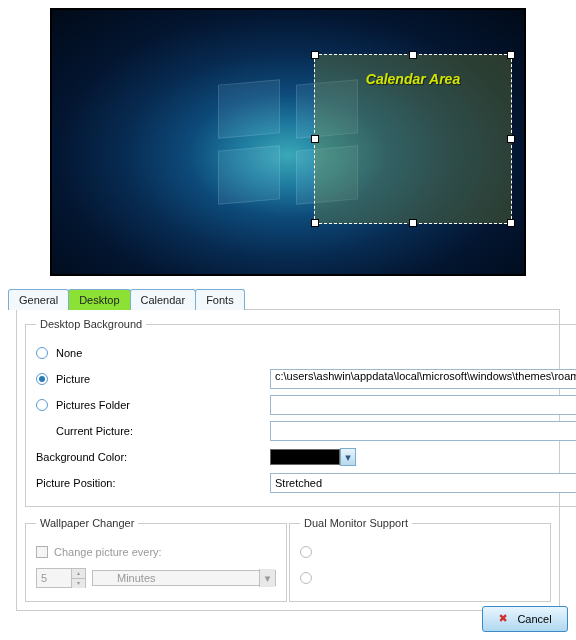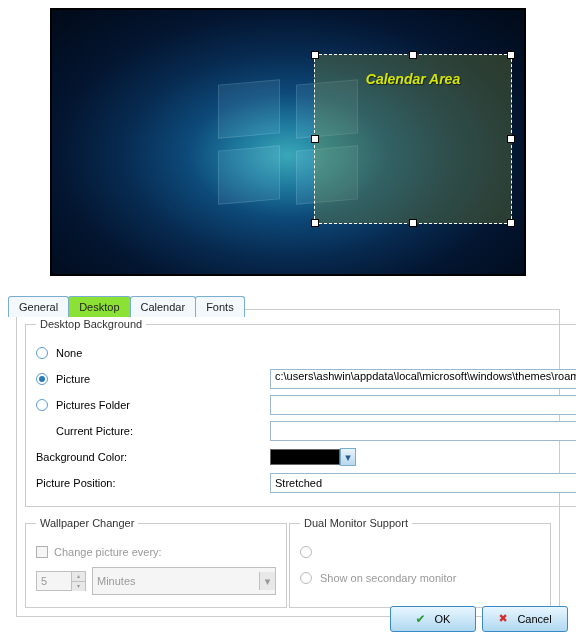--- a/index.html
+++ b/index.html
@@ -22,21 +22,21 @@
 .handle.tr { right: -4px; top: -4px; }
 .handle.ml { left: -4px; top: 50%; margin-top: -4px; }
 .handle.mr { right: -4px; top: 50%; margin-top: -4px; }
 .handle.bl { left: -4px; bottom: -4px; }
 .handle.bm { left: 50%; bottom: -4px; margin-left: -4px; }
 .handle.br { right: -4px; bottom: -4px; }
 .selection-label { position: absolute; top: 16px; width: 100%; text-align: center; color: #d4e600; font-weight: bold; font-style: italic; font-size: 14px; text-shadow: 1px 1px 1px rgba(0,0,0,0.6); }
 
 .tabs-wrap { padding: 8px 8px 0; margin-top: 4px; }
 .tabs { display: flex; }
-.tab { padding: 4px 10px; border: 1px solid #7aaed0; border-bottom: none; border-top-left-radius: 3px; border-top-right-radius: 3px; background: #fff; margin-right: -1px; cursor: pointer; color: #222; position: relative; top: 8px; }
+.tab { padding: 4px 10px; border: 1px solid #7aaed0; border-bottom: none; border-top-left-radius: 3px; border-top-right-radius: 3px; background: #fff; margin-right: -1px; cursor: pointer; color: #222; position: relative; top: 1px; }
 .tab.active { background: #8be234; z-index: 2; }
 .tab:not(.active) { background: #f2f8fc; }
 
 .panel { margin: 0 8px; border: 1px solid #ccc; padding: 8px; background: #fff; }
 
 fieldset { border: 1px solid #ccc; padding: 8px 10px; margin-bottom: 10px; }
 legend { padding: 0 4px; color: #333; }
 
 .row { display: flex; align-items: center; margin: 4px 0; min-height: 22px; }
 .radio-col { width: 16px; display: flex; align-items: center; }
@@ -54,21 +54,21 @@
 
 .bottom-row { display: flex; gap: 2px; }
 .bottom-row fieldset { flex: 1; margin-bottom: 0; }
 
 .disabled { color: #999; }
 .checkbox { width: 12px; height: 12px; border: 1px solid #b0b0b0; background: #f5f5f5; margin-right: 6px; }
 .spinner { width: 50px; height: 20px; border: 1px solid #c0c0c0; background: #f5f5f5; display: flex; align-items: center; padding: 0 4px; color: #999; position: relative; }
 .spinner-btns { position: absolute; right: 0; top: 0; bottom: 0; width: 14px; display: flex; flex-direction: column; }
 .spinner-btns div { flex: 1; background: #e8e8e8; border-left: 1px solid #c0c0c0; font-size: 6px; text-align: center; line-height: 9px; color: #999; }
 .spinner-btns div:first-child { border-bottom: 1px solid #c0c0c0; }
-.unit-dd { flex: 1; height: 28px; border: 1px solid #c0c0c0; background: #f5f5f5; margin-left: 6px; display: flex; align-items: center; color: #999; }
+.unit-dd { flex: 1; height: 16px; border: 1px solid #c0c0c0; background: #f5f5f5; margin-left: 6px; display: flex; align-items: center; color: #999; padding-left: 20px; }
 .unit-dd .dropdown-arrow { background: #e8e8e8; border-left-color: #c0c0c0; color: #999; }
 
 .button-bar { position: absolute; bottom: 8px; right: 8px; display: flex; gap: 6px; }
 .btn { width: 86px; height: 26px; border: 1px solid #8aa8c8; background: linear-gradient(#fff, #e0ecf6); border-radius: 3px; display: flex; align-items: center; justify-content: center; gap: 5px; cursor: pointer; }
 .btn.primary { background: linear-gradient(#e8f6ff, #b0d8f0); border-color: #3a8ac8; }
 .btn.disabled { color: #999; background: linear-gradient(#f8f8f8, #ececec); border-color: #c0c0c0; cursor: default; }
 .btn-icon { width: 14px; height: 14px; display: inline-block; }
 .icon-check::before { content: '✔'; color: #2a9a2a; font-size: 12px; }
 .icon-x::before { content: '✖'; color: #d03030; font-size: 11px; }
 </style>
@@ -194,30 +194,25 @@
         <legend>Dual Monitor Support</legend>
         <div class="row disabled">
           <div class="radio-col">
               <div class="radio" style="border-color:#bbb"></div>
             </div>
         </div>
         <div class="row disabled">
           <div class="radio-col">
               <div class="radio" style="border-color:#bbb"></div>
             </div>
-          <span style="padding-left:4px">Show on secondary monitor</span>
         </div>
       </fieldset>
     </div>
 
   </div>
 </div>
 
 <div class="button-bar">
-  <div class="btn primary">
-    <span class="btn-icon icon-check"></span>
-    <span>OK</span>
-  </div>
   <div class="btn primary">
     <span class="btn-icon icon-x"></span>
     <span>Cancel</span>
   </div>
 </div>
 
 </body></html>

